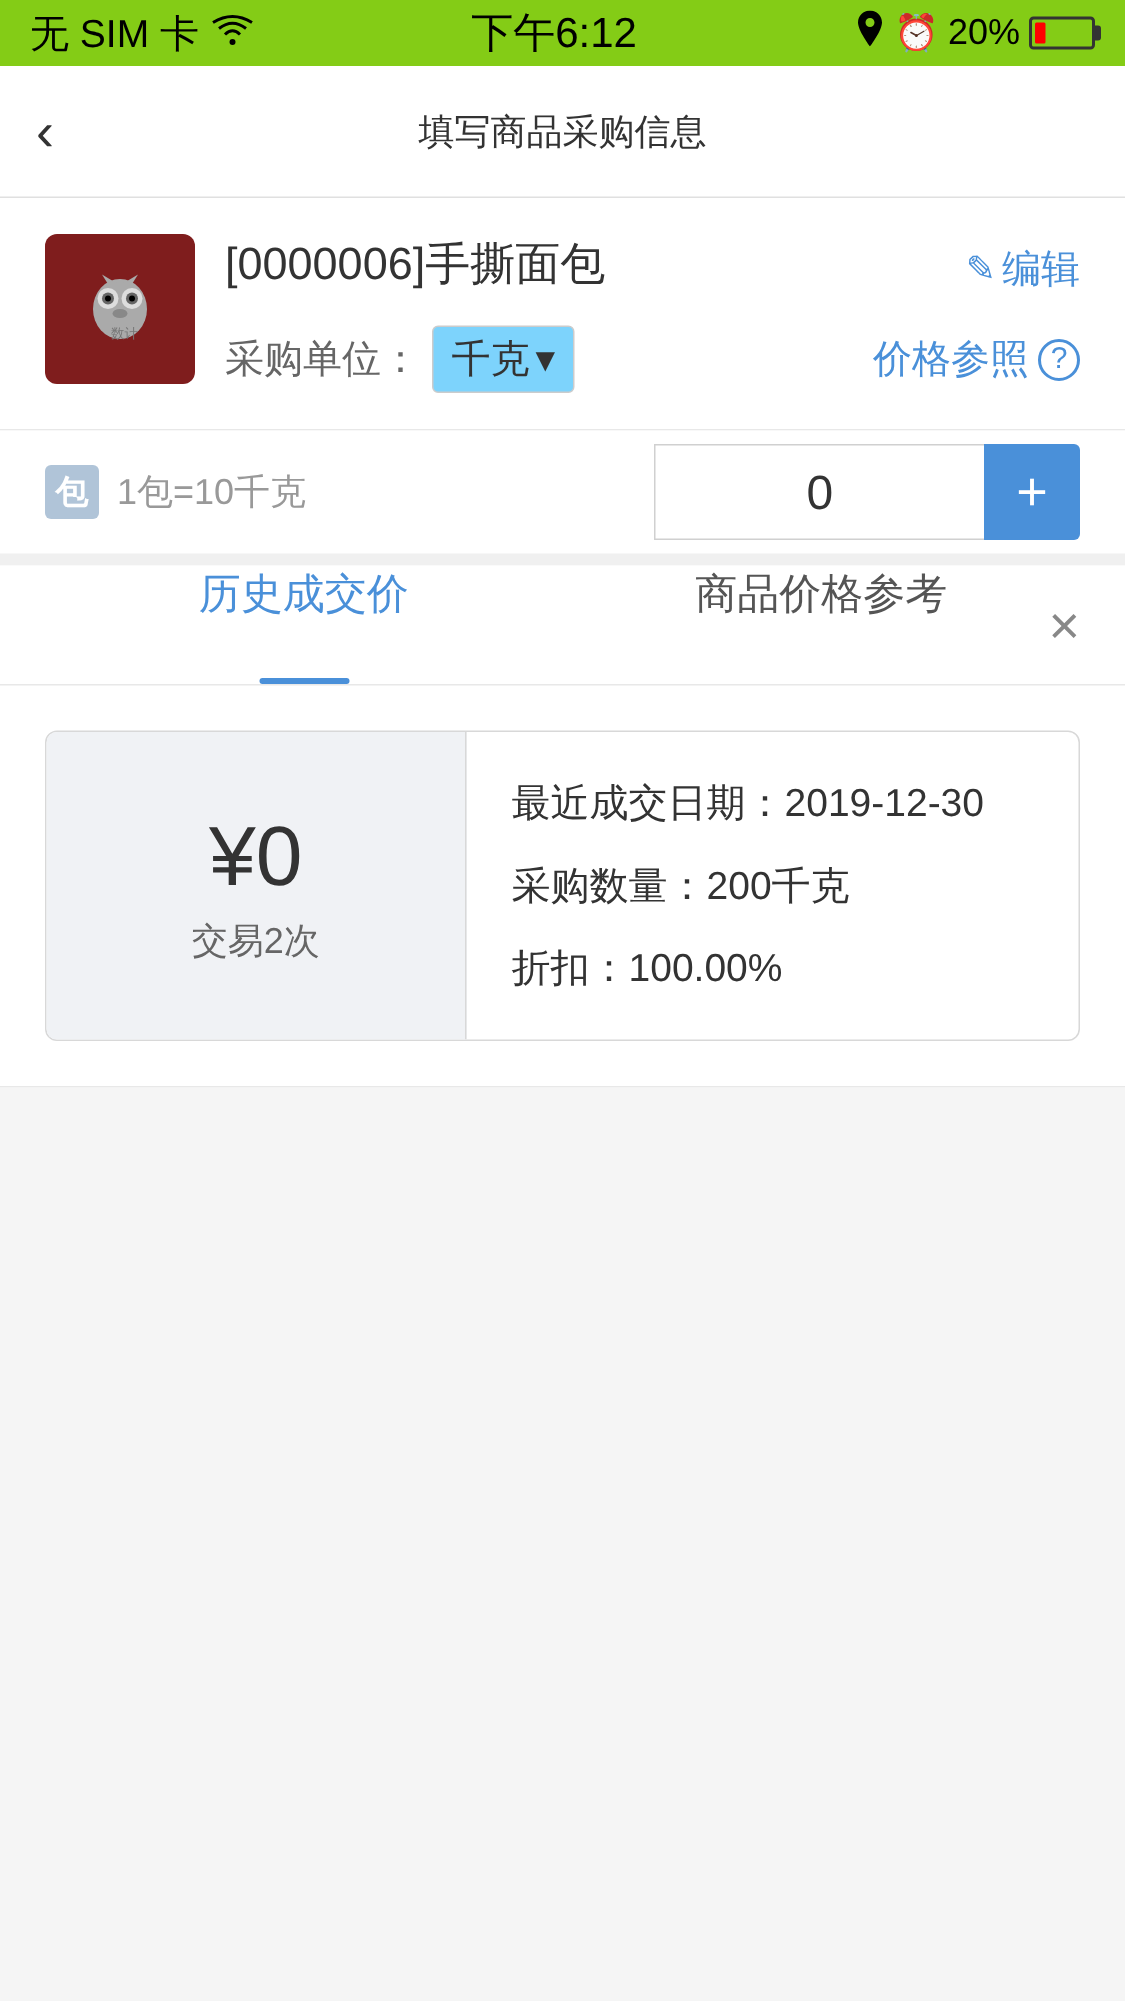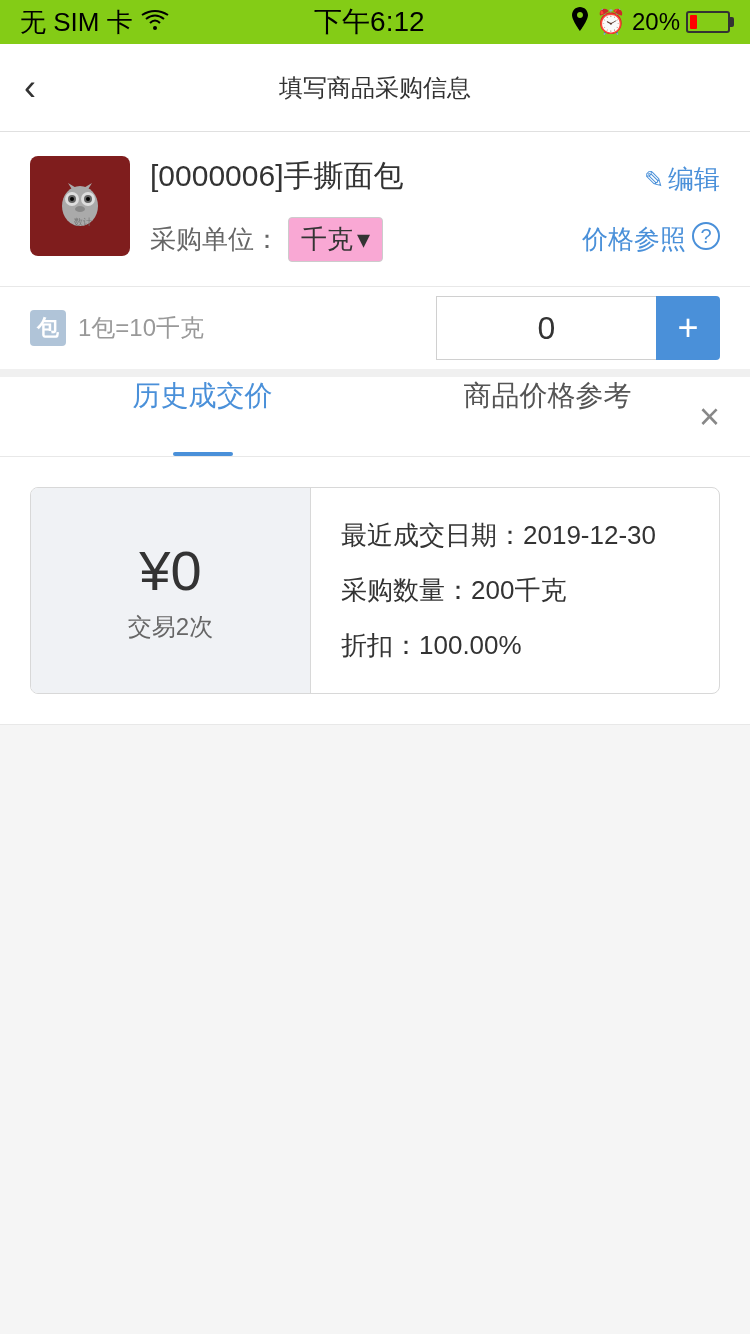--- a/index.html
+++ b/index.html
@@ -137,27 +137,28 @@
     }
     .unit-select {
       display: inline-flex;
       align-items: center;
       gap: 4px;
       border: 1px solid #ccc;
       border-radius: 4px;
       padding: 4px 12px;
       font-size: 26px;
       color: #333;
-      background: #f9a8d4;
+      background: #7dd3fc;
       cursor: pointer;
     }
     .price-ref {
       font-size: 26px;
       color: #4a90d9;
       display: flex;
+      align-items: center;
       gap: 6px;
       cursor: pointer;
     }
     .help-circle {
       width: 28px; height: 28px;
       border: 2px solid #4a90d9;
       border-radius: 50%;
       display: inline-flex;
       align-items: center;
       justify-content: center;

